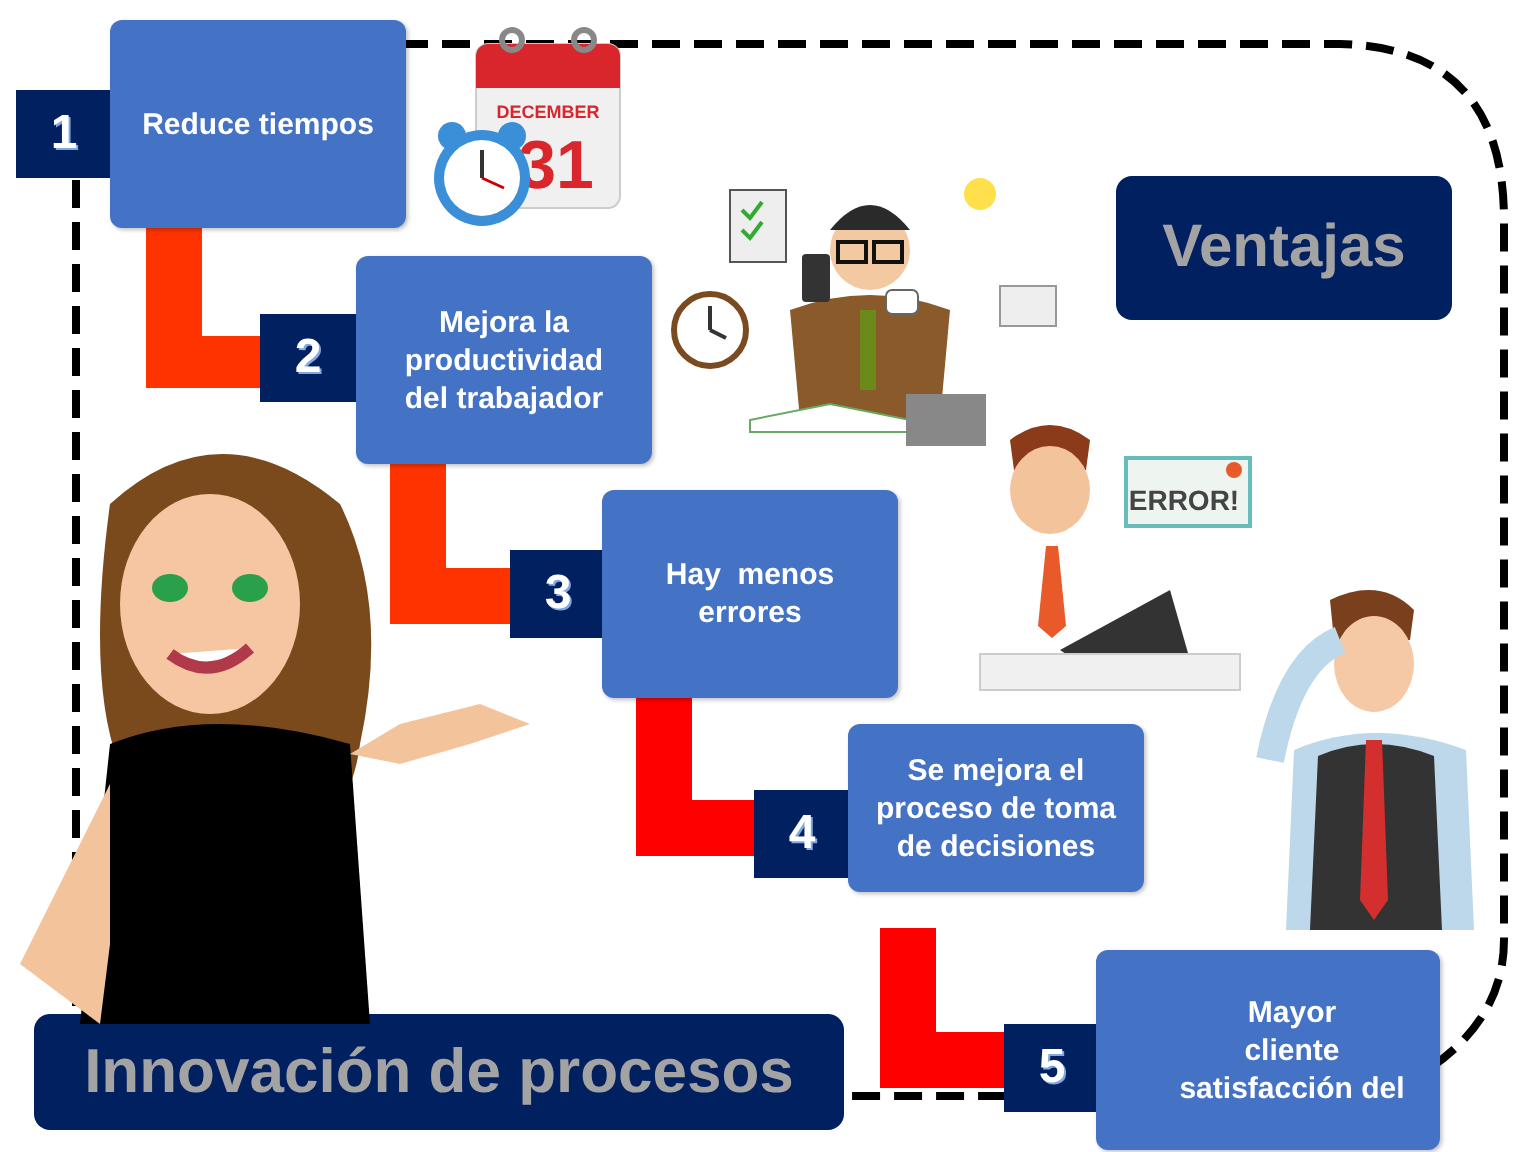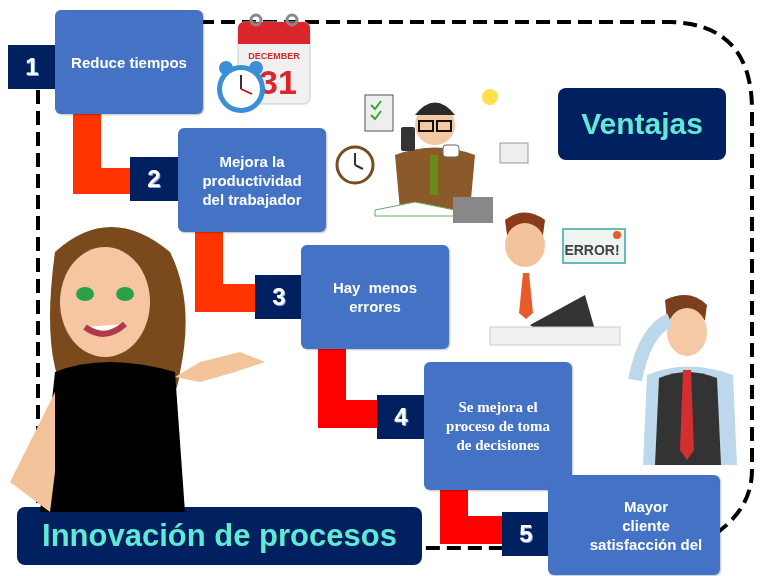--- a/index.html
+++ b/index.html
@@ -6,21 +6,21 @@
     body { width:768px; height:576px; background:#ffffff; position:relative; overflow:hidden;
            font-family:"Liberation Sans", "DejaVu Sans", sans-serif; }
     .frame-svg { position:absolute; left:0; top:0; }
     .conn { position:absolute; background:#ff3300; }
     .conn.red { background:#ff0000; }
     .step-box { position:absolute; background:#4472c4; border-radius:6px; color:#fff;
       display:flex; align-items:center; justify-content:center; text-align:center;
       font-weight:bold; font-size:15px; line-height:19px; box-shadow:1px 1px 2px rgba(0,0,0,0.25); }
     .num { position:absolute; background:#002060; color:#fff; font-weight:bold; font-size:24px;
       display:flex; align-items:center; justify-content:center; text-shadow:1px 1px 0 #7fa7e0; }
-    .title-box { position:absolute; background:#002060; color:#5eead4; border-radius:8px;
+    .title-box { position:absolute; background:#002060; color:#a3a3a3; border-radius:8px;
       display:flex; align-items:center; justify-content:center; font-weight:bold; }
     .illus { position:absolute; }
   </style>
 </head>
 <body>
 
 <svg class="frame-svg" width="768" height="576">
   <path d="M 200 22 L 670 22 Q 752 24 752 110 L 752 470 Q 752 520 690 548 L 400 548" fill="none" stroke="#000" stroke-width="4" stroke-dasharray="14,7"></path>
   <path d="M 38 90 L 38 505" fill="none" stroke="#000" stroke-width="4" stroke-dasharray="14,7"></path>
 </svg>
@@ -63,21 +63,21 @@
 <div class="step-box" style="left:301px;top:245px;width:148px;height:104px;">
   <div>
     <div style="white-space:pre;">Hay  menos</div>
     <div>errores</div>
   </div>
 </div>
 
 <div class="num" style="left:377px;top:395px;width:48px;height:44px;">
   <span>4</span>
 </div>
-<div class="step-box" style="left:424px;top:362px;width:148px;height:128px;font-family:Liberation Serif, serif;">
+<div class="step-box" style="left:424px;top:362px;width:148px;height:84px;">
   <div>
     <div>Se mejora el</div>
     <div>proceso de toma</div>
     <div>de decisiones</div>
   </div>
 </div>
 
 <div class="num" style="left:502px;top:512px;width:48px;height:44px;">
   <span>5</span>
 </div>

